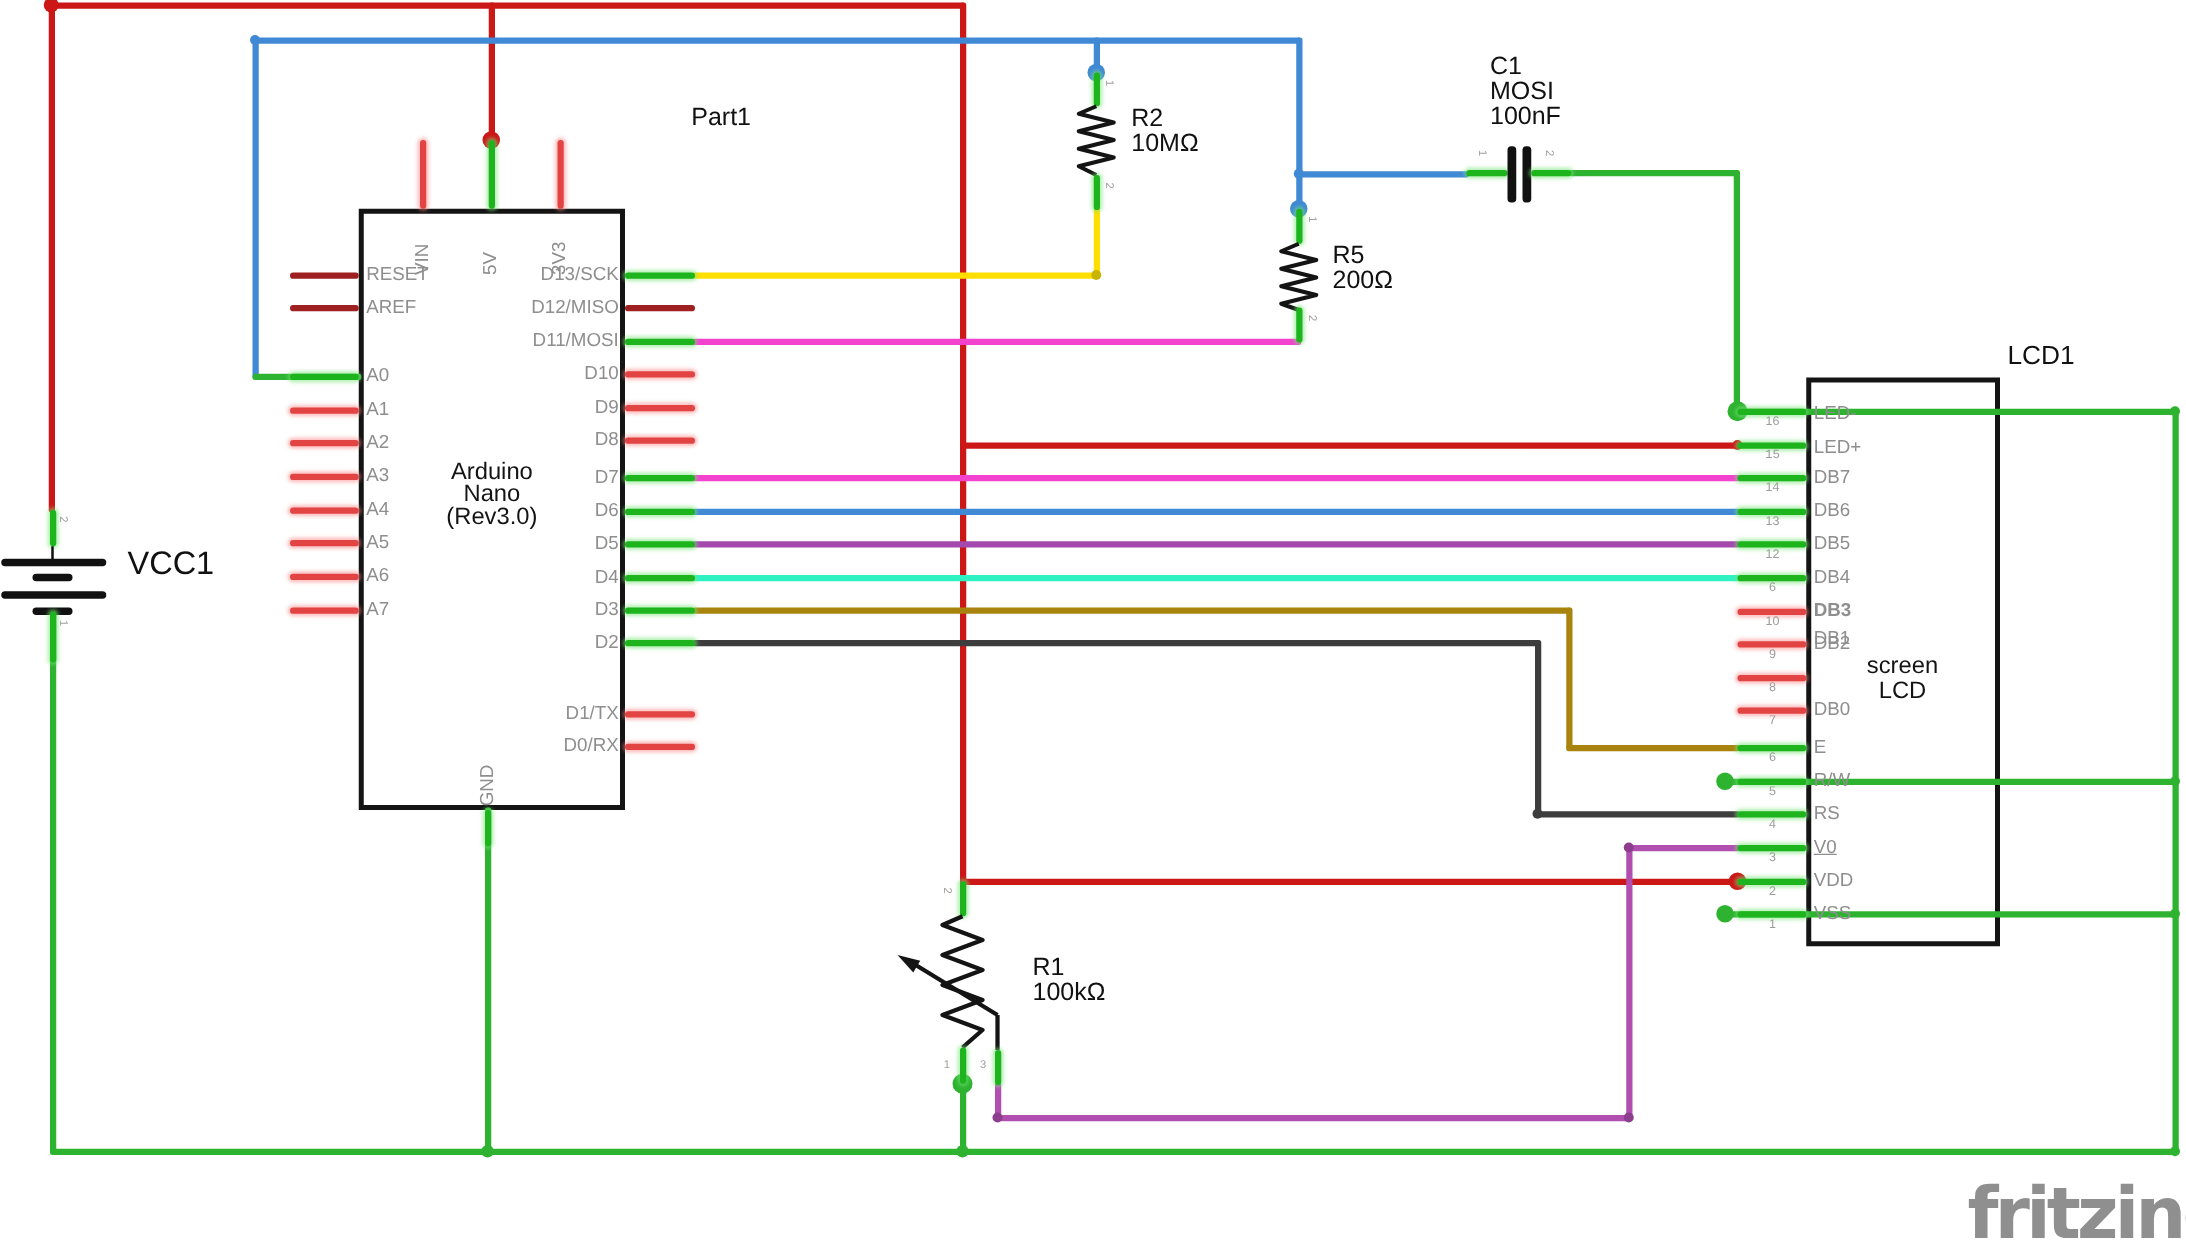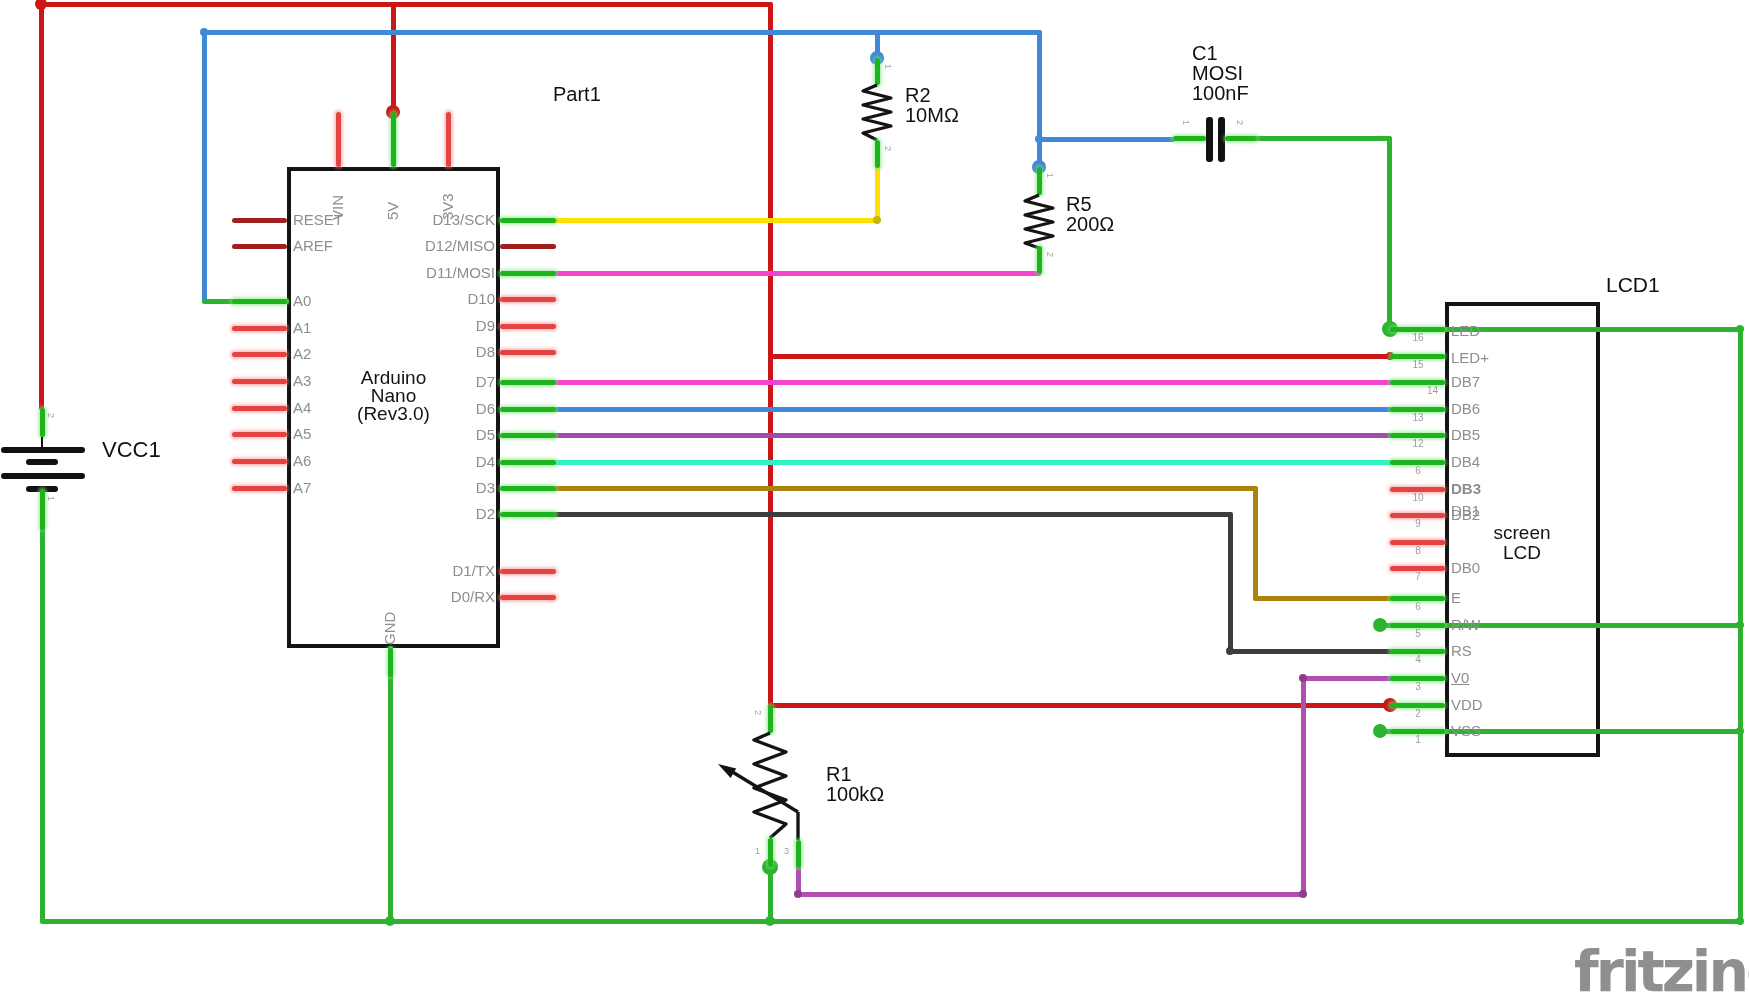--- a/index.html
+++ b/index.html
@@ -107,21 +107,21 @@
 
   <div class="sgv" style="left:40px;top:408px;height:29px;"></div>
   <div style="left:41px;top:437px;width:2px;height:13px;background:#111;"></div>
   <div class="plate" style="left:1px;top:447px;width:84px;height:6px;"></div>
   <div class="plate" style="left:26px;top:459px;width:32px;height:6px;"></div>
   <div class="plate" style="left:1px;top:473px;width:84px;height:6px;"></div>
   <div class="plate" style="left:26px;top:486px;width:32px;height:6px;"></div>
   <div class="sgv" style="left:40px;top:489px;height:41px;"></div>
   <div class="pdv" style="left:46px;top:413px;">2</div>
   <div class="pdv" style="left:46px;top:496px;">1</div>
-  <div class="clabel" style="left:102px;top:440px;font-size:22px;">VCC1</div>
+  <div class="clabel" style="left:102px;top:440px;font-size:26px;">VCC1</div>
 
   <div style="left:330px;top:369px;width:127px;text-align:center;font-size:19px;line-height:18px;color:#141414;">
     <div style="position:static">Arduino</div>
     <div style="position:static">Nano</div>
     <div style="position:static">(Rev3.0)</div>
   </div>
 
   <div class="srv" style="left:336px;top:112px;height:55px;"></div>
   <div class="sgv" style="left:391px;top:112px;height:55px;"></div>
   <div class="srv" style="left:446px;top:112px;height:55px;"></div>
@@ -272,22 +272,22 @@
   <div class="pl" style="left:1451px;top:502px;">DB1</div>
   <div class="pl" style="left:1451px;top:559px;">DB0</div>
   <div class="pl" style="left:1451px;top:589px;">E</div>
   <div class="pl" style="left:1451px;top:616px;">R/W</div>
   <div class="pl" style="left:1451px;top:642px;">RS</div>
   <div class="pl" style="left:1451px;top:669px;text-decoration:underline;">V0</div>
   <div class="pl" style="left:1451px;top:696px;">VDD</div>
   <div class="pl" style="left:1451px;top:722px;text-align:center;">VSS</div>
 
   <div class="pnum" style="left:1398px;top:332px;width:40px;">16</div>
-  <div class="pnum" style="left:1398px;top:359px;width:40px;">15</div>
-  <div class="pnum" style="left:1398px;top:385px;width:40px;text-align:right;">14</div>
+  <div class="pnum" style="left:1398px;top:359px;width:40px;font-family:Liberation Mono, monospace;">15</div>
+  <div class="pnum" style="left:1398px;top:385px;width:40px;">14</div>
   <div class="pnum" style="left:1398px;top:412px;width:40px;">13</div>
   <div class="pnum" style="left:1398px;top:438px;width:40px;">12</div>
   <div class="pnum" style="left:1398px;top:465px;width:40px;">6</div>
   <div class="pnum" style="left:1398px;top:492px;width:40px;">10</div>
   <div class="pnum" style="left:1398px;top:518px;width:40px;">9</div>
   <div class="pnum" style="left:1398px;top:545px;width:40px;">8</div>
   <div class="pnum" style="left:1398px;top:571px;width:40px;">7</div>
   <div class="pnum" style="left:1398px;top:601px;width:40px;">6</div>
   <div class="pnum" style="left:1398px;top:628px;width:40px;">5</div>
   <div class="pnum" style="left:1398px;top:654px;width:40px;">4</div>

